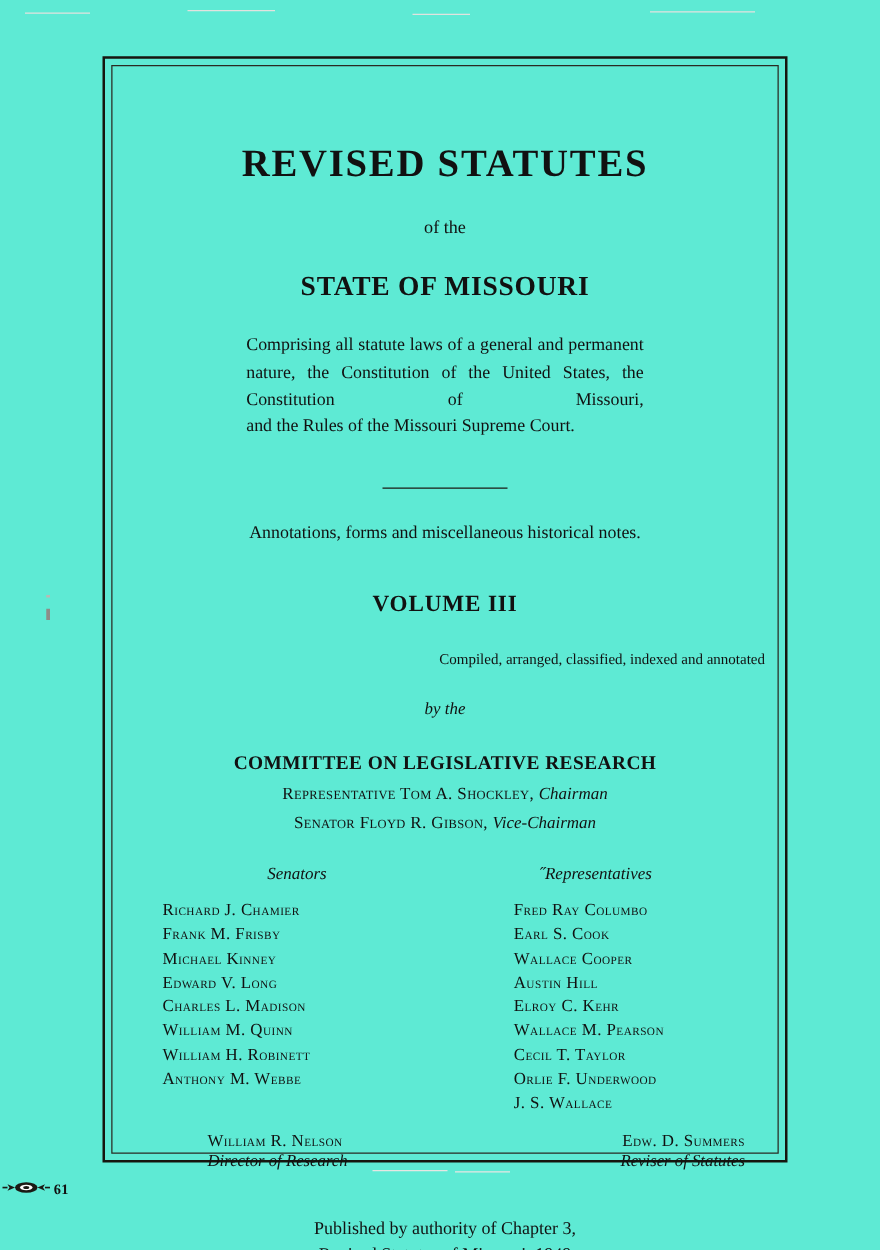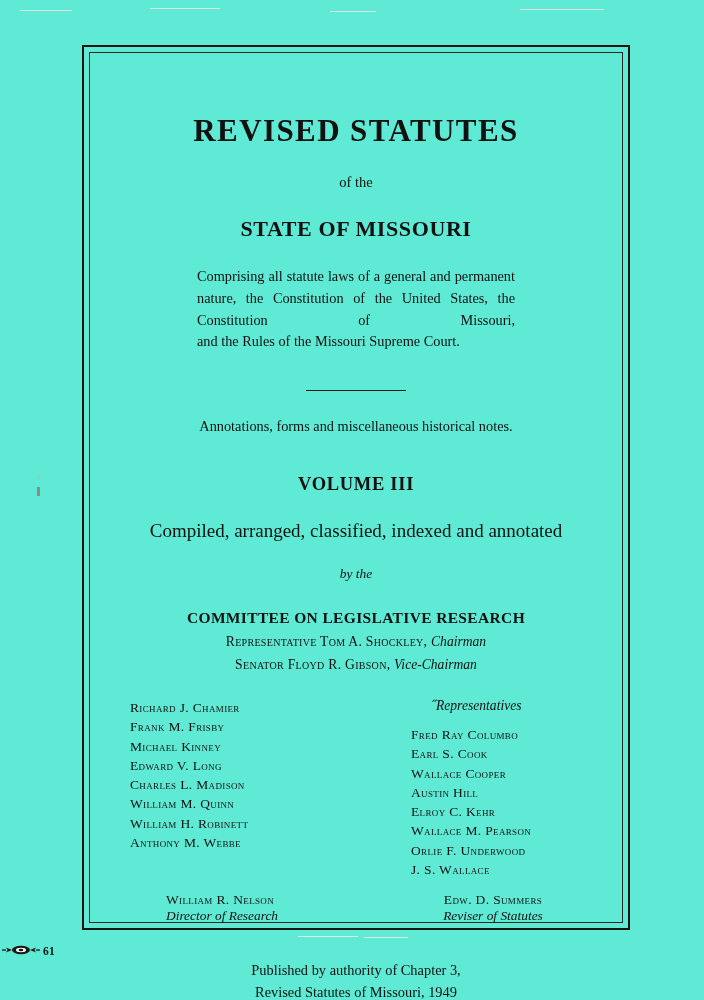--- a/index.html
+++ b/index.html
@@ -111,22 +111,23 @@
   }
 
   .volume {
     font-size: 18.5px;
     font-weight: bold;
     letter-spacing: 0.7px;
     margin-top: 39px;
   }
 
   .compiled-line {
-    font-size: 19px;
+    font-size: 12px;
     margin-top: 25px;
+    text-align: right;
   }
 
   .by-the {
     font-size: 13.5px;
     font-style: italic;
     margin-top: 24px;
   }
 
   .committee {
     font-size: 15.5px;
@@ -187,21 +188,21 @@
 
   
   #staff {
     display: flex;
     margin-top: 13px;
     padding: 0 16px 0 18px;
     box-sizing: border-box;
   }
   .staff-col { width: 50%; }
   .staff-col.left  { padding-left: 48px; text-align: left; }
-  .staff-col.right { padding-left: 18px; text-align: center; }
+  .staff-col.right { padding-left: 18px; text-align: right; }
   .staff-name {
     font-size: 13.5px;
     font-variant: small-caps;
     letter-spacing: 0.35px;
     white-space: nowrap;
   }
   .staff-role {
     font-size: 13.4px;
     font-style: italic;
     white-space: nowrap;
@@ -296,20 +297,21 @@
 
     <div class="officer-line sc">
       <span>Senator</span>
       <span>Floyd R. Gibson,</span>
       <span class="officer-role">Vice-Chairman</span>
     </div>
 
     <div id="members">
 
       <div class="member-col col-senators">
+        <div class="col-heading">Senators</div>
         <ul class="member-list">
           <li>Richard J. Chamier</li>
           <li>Frank M. Frisby</li>
           <li>Michael Kinney</li>
           <li>Edward V. Long</li>
           <li>Charles L. Madison</li>
           <li>William M. Quinn</li>
           <li>William H. Robinett</li>
           <li>Anthony M. Webbe</li>
         </ul>
@@ -317,20 +319,21 @@
 
       <div class="member-col col-representatives">
         <div class="col-heading">˝Representatives</div>
         <ul class="member-list">
           <li>Fred Ray Columbo</li>
           <li>Earl S. Cook</li>
           <li>Wallace Cooper</li>
           <li>Austin Hill</li>
           <li>Elroy C. Kehr</li>
           <li>Wallace M. Pearson</li>
+          <li>Cecil T. Taylor</li>
           <li>Orlie F. Underwood</li>
           <li>J. S. Wallace</li>
         </ul>
       </div>
 
     </div>
 
     <div id="staff">
       <div class="staff-col left">
         <div class="staff-name">William R. Nelson</div>

